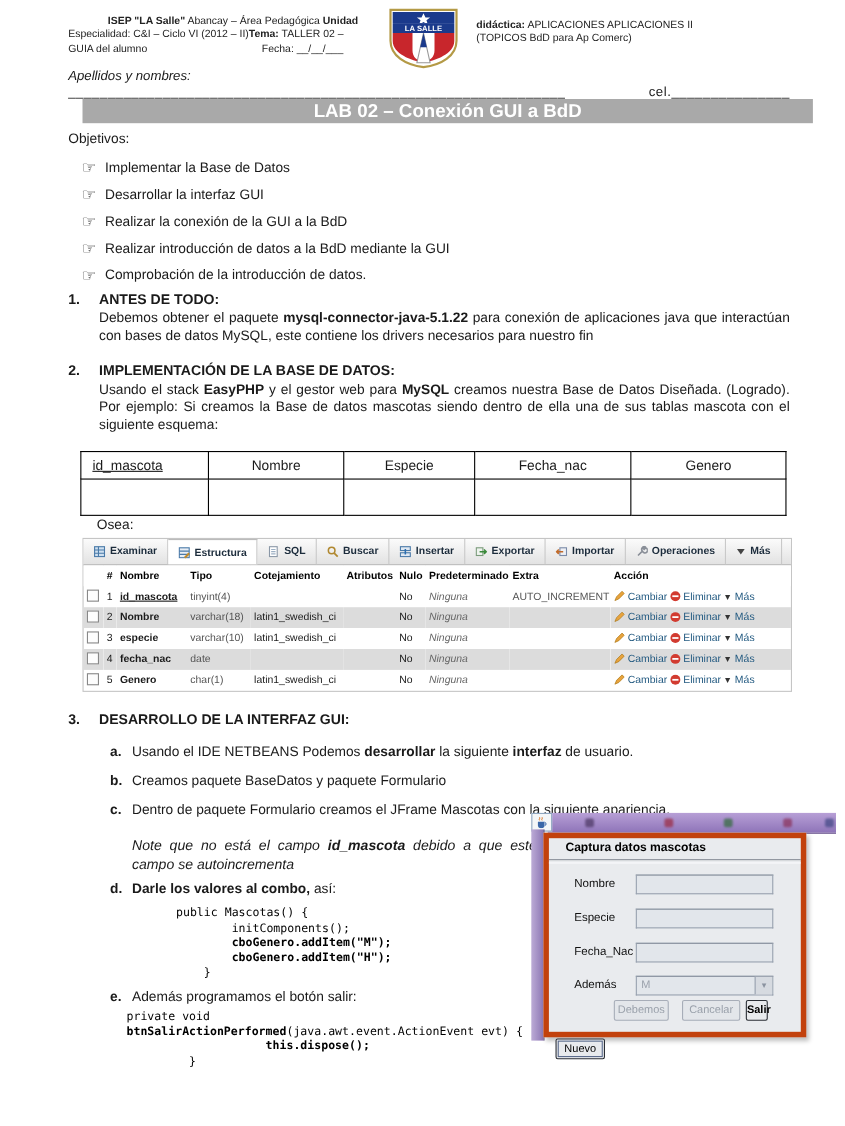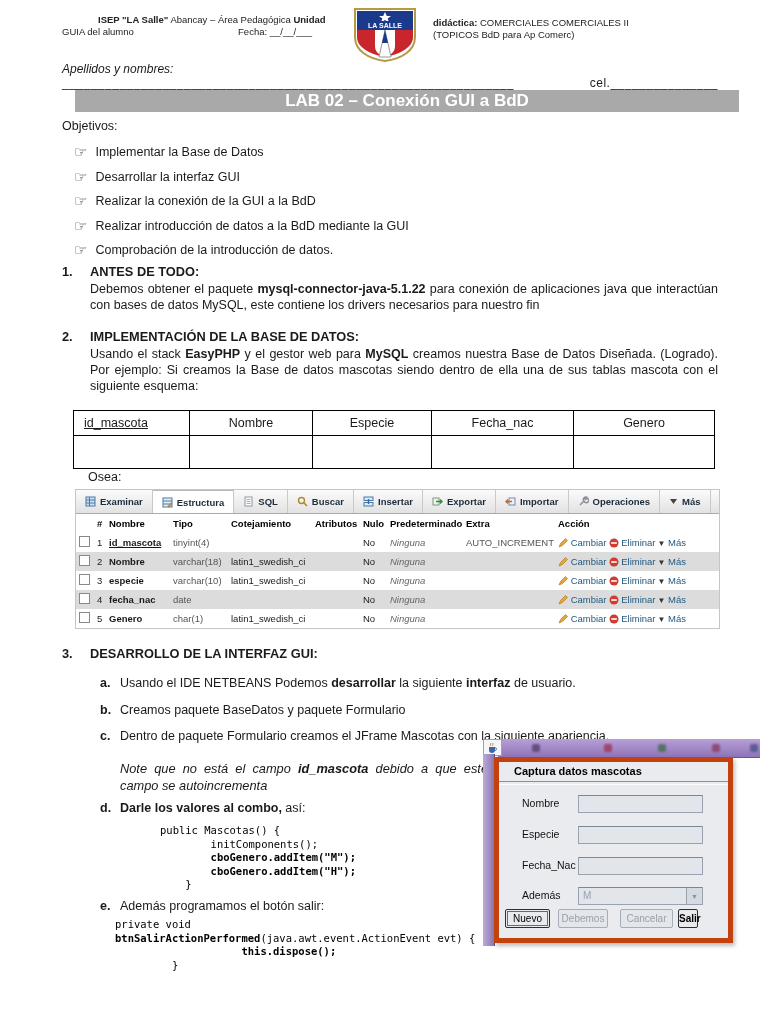--- a/index.html
+++ b/index.html
@@ -89,29 +89,30 @@
   .gui-row{position:absolute;left:0;width:100%;height:18px;}
   .gui-label{position:absolute;left:23px;top:2px;font-size:10.5px;color:#111;}
   .gui-field{position:absolute;left:79px;top:0;width:123px;height:16px;background:#e2e6eb;
      border:1px solid #99a2b0;border-top-color:#7c8694;}
   .gui-combo-val{position:absolute;left:4px;top:2px;font-size:10px;color:#9aa1ab;}
   .gui-combo-btn{position:absolute;right:0;top:0;width:15px;height:100%;background:#d6dae0;
      border-left:1px solid #99a2b0;display:flex;align-items:center;justify-content:center;
      color:#8b93a0;font-size:7px;}
   .gui-btn{position:absolute;top:0;height:19px;font-size:10px;font-family:"Liberation Sans",sans-serif;
      background:#e8eaed;border:1px solid #2b2f36;border-radius:2px;color:#000;padding:0;}
-  .gui-btn.focus{outline:1px solid #5b6b8c;outline-offset:-3px;}
+  .gui-btn.focus{outline:1px solid #5b6b8c;outline-offset:-3px;margin-top:35px;}
   .gui-btn.disabled{border-color:#a7adb8;color:#9aa1ab;background:#e3e6ea;}
   .gui-btn.strong{font-weight:bold;}
 </style>
 </head>
 <body>
 
 <div class="abs" id="header-left">
   <div class="l1"><span class="bold">ISEP "LA Salle"</span><span> Abancay – Área Pedagógica  </span><span class="bold">Unidad</span></div>
+  <div><span>Especialidad: C&amp;I – Ciclo VI (2012 – II)</span><span class="bold">Tema:</span><span>  TALLER   02   –</span></div>
   <div style="display:flex;justify-content:space-between;">
       <span>GUIA del alumno</span>
       <span style="margin-right:36px;">Fecha: __/__/___</span>
     </div>
 </div>
 
 <div class="abs" id="logo">
   <svg width="76" height="56" viewBox="0 0 76 56">
     <path d="M8 2 h60 v28 c0 14 -14 22 -30 24 C22 52 8 44 8 30 Z" fill="#fff" stroke="#b49a46" stroke-width="2"></path>
     <path d="M10 4 h56 v10 h-56 Z" fill="#1b3a8c"></path>
@@ -119,21 +120,21 @@
     <rect x="10" y="14" width="56" height="9" fill="#1b3a8c"></rect>
     <text x="38" y="21.4" text-anchor="middle" font-size="7" font-weight="bold" fill="#ffffff" font-family="Liberation Sans, sans-serif">LA SALLE</text>
     <path d="M10 23 h18 v16 c0 6 4 9 10 11 C27 48 10 42 10 30 Z" fill="#c8262c"></path>
     <path d="M66 23 h-18 v16 c0 6 -4 9 -10 11 C49 48 66 42 66 30 Z" fill="#c8262c"></path>
     <polygon points="38,23 44,50 32,50" fill="#fff" stroke="#999" stroke-width="1"></polygon>
     <polygon points="38,23 41,36 35,36" fill="#1b3a8c"></polygon>
   </svg>
 </div>
 
 <div class="abs" id="header-right">
-  <div><span class="bold">didáctica:</span><span> COMERCIALES COMERCIALES II</span></div>
+  <div><span class="bold">didáctica:</span><span> APLICACIONES APLICACIONES II</span></div>
   <div>(TOPICOS BdD para Ap Comerc)</div>
 </div>
 
 <div class="abs" id="apellidos">Apellidos y nombres:</div>
 <div class="abs" id="nameline">
   <span>_______________________________________________________________</span>
   <span>cel._______________</span>
 </div>
 
 <div class="abs" id="banner" style="background: rgb(169, 169, 169);">LAB 02 – Conexión GUI a BdD</div>

